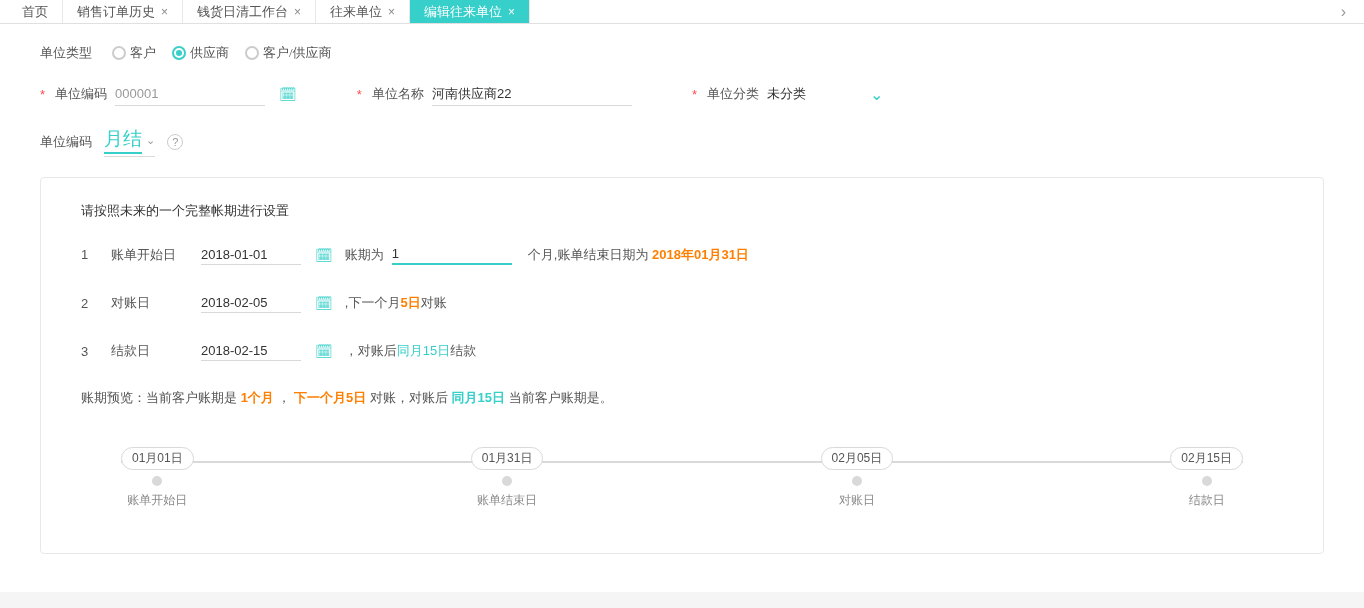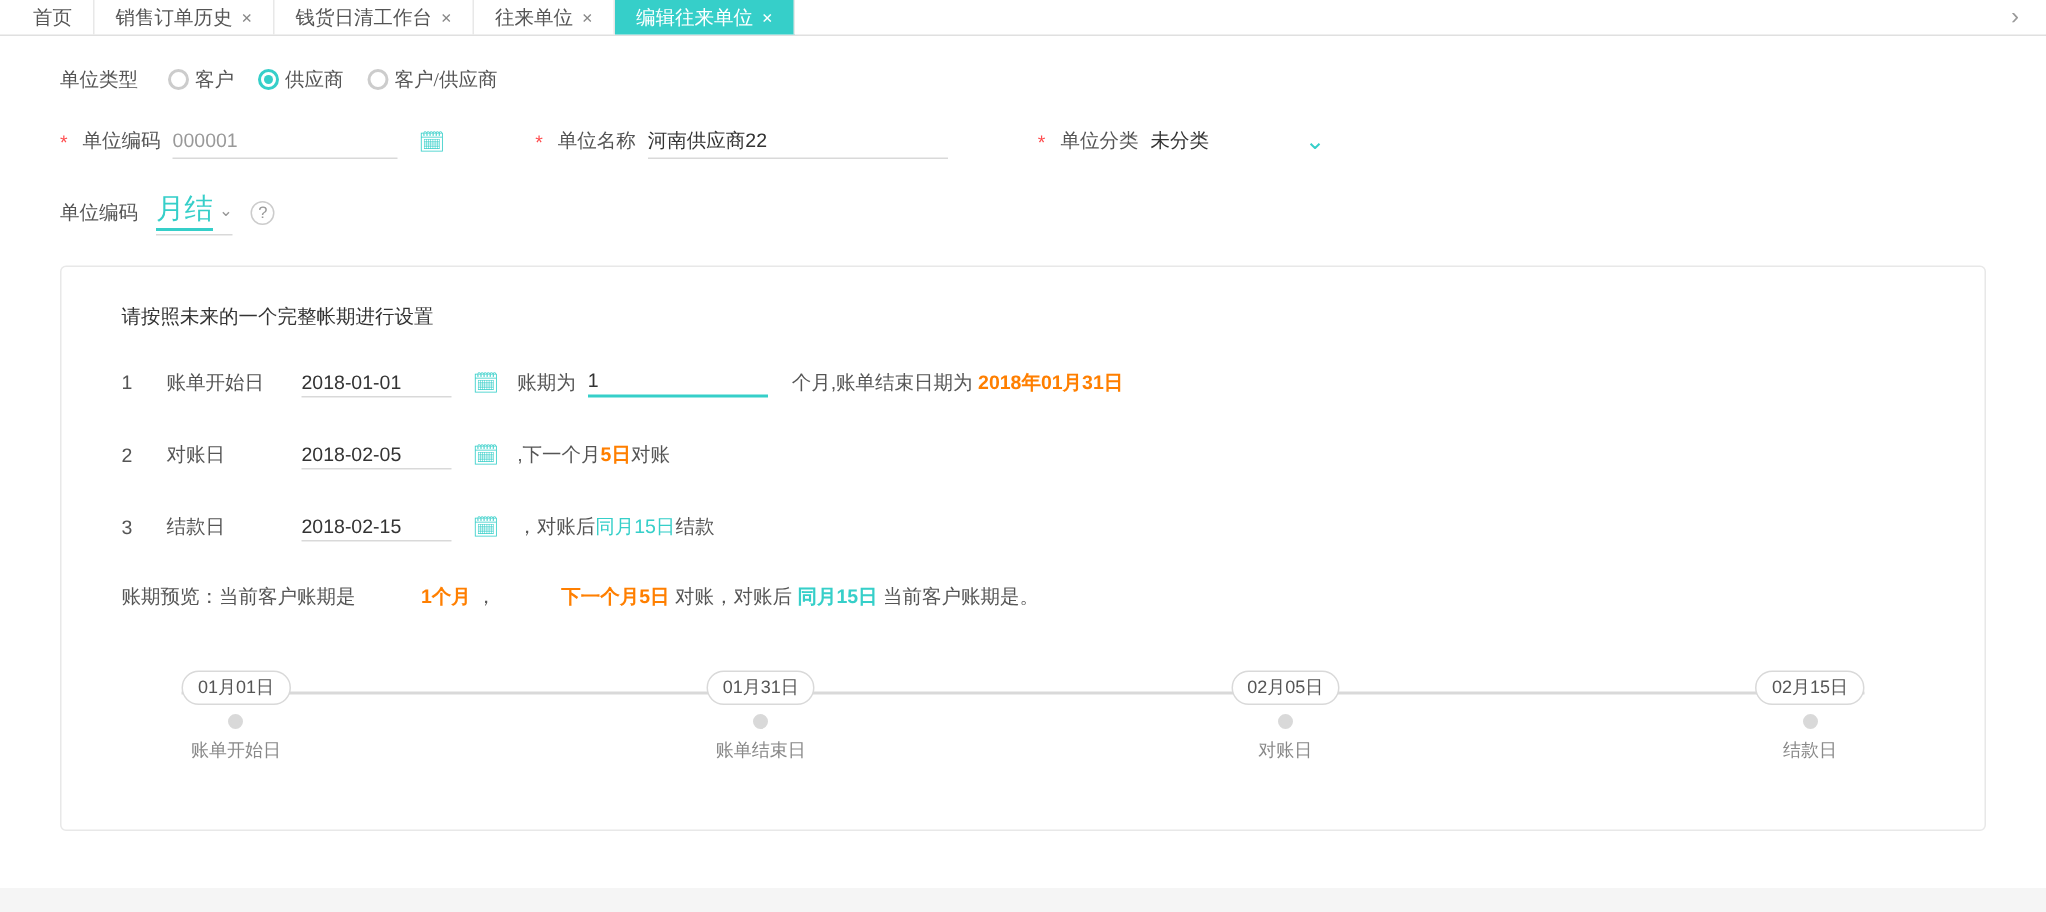--- a/index.html
+++ b/index.html
@@ -244,21 +244,21 @@
       background: transparent;
       text-align: left;
     }
 
     
     .preview-text {
       font-size: 13px;
       color: #555;
       margin-bottom: 20px;
     }
-    .preview-text .bold-orange { color: #ff7f00; font-weight: bold; margin-left: 40px; }
+    .preview-text .bold-orange { color: #ff7f00; font-weight: bold; }
     .preview-text .bold-teal { color: #36cfc9; font-weight: bold; }
 
     
     .timeline-wrapper {
       position: relative;
       margin-top: 10px;
       padding: 20px 40px;
     }
     .timeline-line {
       position: absolute;

